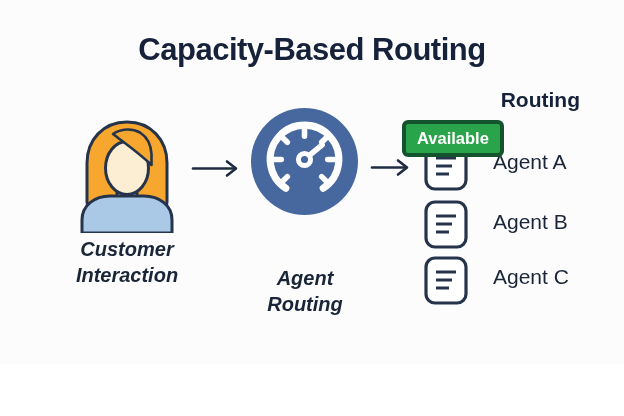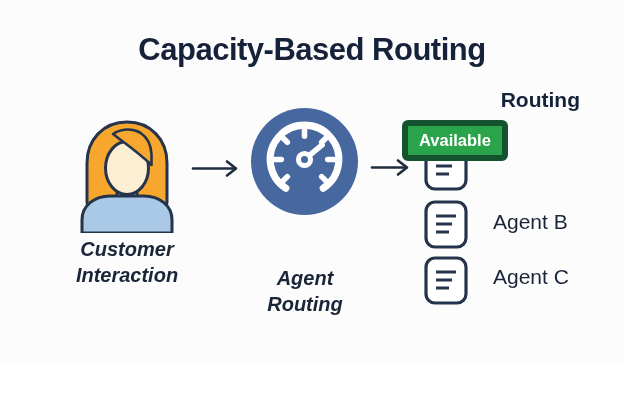--- a/index.html
+++ b/index.html
@@ -20,21 +20,21 @@
   .gauge-circle{
     left:251px;top:108px;width:107px;height:107px;border-radius:50%;
     background:#46689e;display:flex;align-items:center;justify-content:center;
   }
   .routing-header{
     left:456px;top:88px;width:124px;text-align:right;
     font-size:21px;font-weight:700;color:#16223a;
   }
   .badge{
     left:402px;top:120px;height:29px;line-height:29px;padding:0 11px;
-    background:#2aa44a;border:6px solid #14532d;border-radius:6px;
+    background:#2aa44a;border:4px solid #14532d;border-radius:6px;
     color:#ffffff;font-size:16.5px;font-weight:700;z-index:2;
   }
   .agent-label{
     font-size:21px;font-weight:400;color:#1a2638;white-space:nowrap;
   }
   .doc-icon{z-index:1;}
 </style>
 </head>
 <body>
 
@@ -106,20 +106,21 @@
   <div class="abs badge">Available</div>
 
   <div class="abs doc-icon" style="left:424px;top:141px;">
     <svg width="44" height="50" viewBox="0 0 44 50">
       <rect x="2" y="2" width="40" height="46" rx="9" fill="#ffffff" stroke="#25344a" stroke-width="3.2"></rect>
       <line x1="12" y1="17" x2="32" y2="17" stroke="#25344a" stroke-width="3"></line>
       <line x1="12" y1="25" x2="28" y2="25" stroke="#25344a" stroke-width="3"></line>
       <line x1="12" y1="33" x2="25" y2="33" stroke="#25344a" stroke-width="3"></line>
     </svg>
   </div>
+  <div class="abs agent-label" style="left:493px;top:150px;">Agent A</div>
 
   <div class="abs doc-icon" style="left:424px;top:200px;">
     <svg width="44" height="49" viewBox="0 0 44 49">
       <rect x="2" y="2" width="40" height="45" rx="9" fill="#ffffff" stroke="#25344a" stroke-width="3.2"></rect>
       <line x1="12" y1="16" x2="32" y2="16" stroke="#25344a" stroke-width="3"></line>
       <line x1="12" y1="24" x2="28" y2="24" stroke="#25344a" stroke-width="3"></line>
       <line x1="12" y1="32" x2="25" y2="32" stroke="#25344a" stroke-width="3"></line>
     </svg>
   </div>
   <div class="abs agent-label" style="left:493px;top:210px;">Agent B</div>

